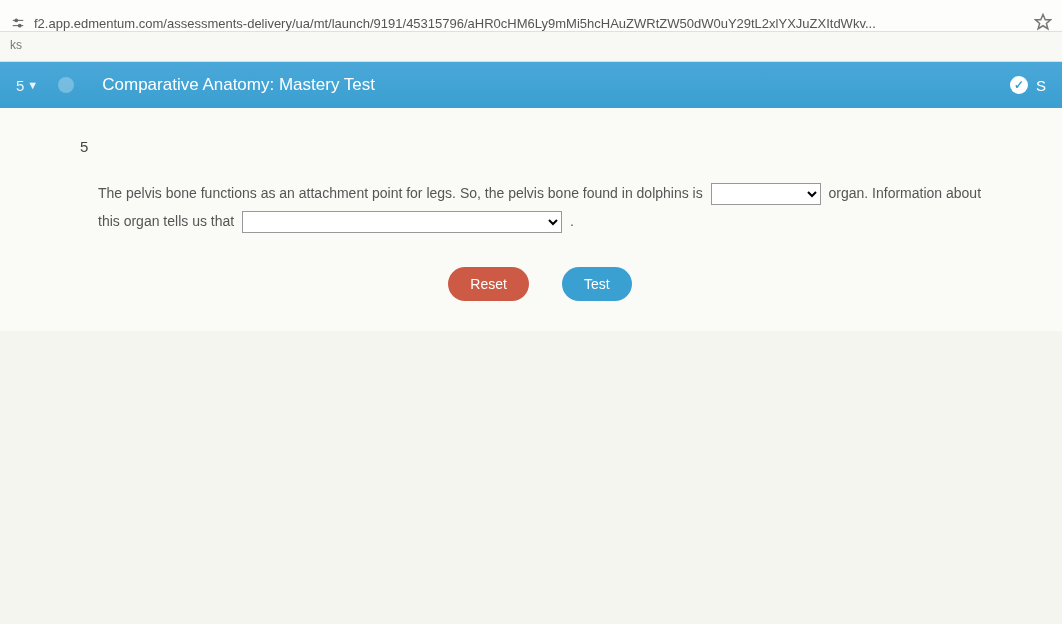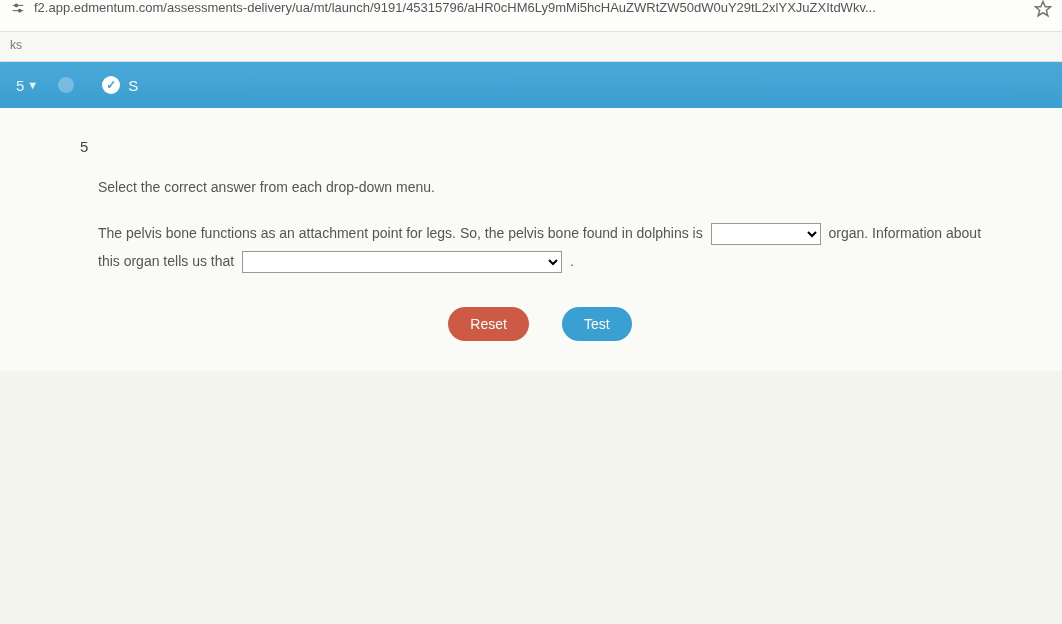--- a/index.html
+++ b/index.html
@@ -11,21 +11,21 @@
       font-family: Arial, Helvetica, sans-serif;
       background: #f5f5f0;
       width: 1062px;
       height: 624px;
       overflow: hidden;
     }
     .browser-bar {
       height: 32px;
       background: #fdfdfc;
       display: flex;
-      align-items: flex-start;
+      align-items: flex-end;
       padding: 0 10px;
       border-bottom: 1px solid #e0e0e0;
       font-size: 13px;
       color: #555;
     }
     .site-icon {
       width: 16px;
       height: 16px;
       margin-right: 8px;
       display: flex;
@@ -208,30 +208,30 @@
 
 <div class="header-bar">
   <div class="nav-dropdown">
     <span>5</span>
     <span class="nav-caret">▼</span>
   </div>
   <div class="prev-area">
     <span></span>
     <span class="prev-circle"></span>
   </div>
+  <div class="header-title">Comparative Anatomy: Mastery Test</div>
   <div class="header-right">
     <span class="check-circle">✓</span>
     <span class="right-edge-text">S</span>
   </div>
 </div>
 
 <div class="content-area">
   <div class="question-number">5</div>
   <div class="question-body">
-    <div class="instruction">Select the correct answer from each drop-down menu.</div>
     <div class="question-text">
       <span>The pelvis bone functions as an attachment point for legs. So, the pelvis bone found in dolphins is </span>
       <select class="inline-select select-short">
         <option></option>
       </select>
       <span> organ. Information about this organ tells us that </span>
       <select class="inline-select select-long">
         <option></option>
       </select>
       <span> .</span>

